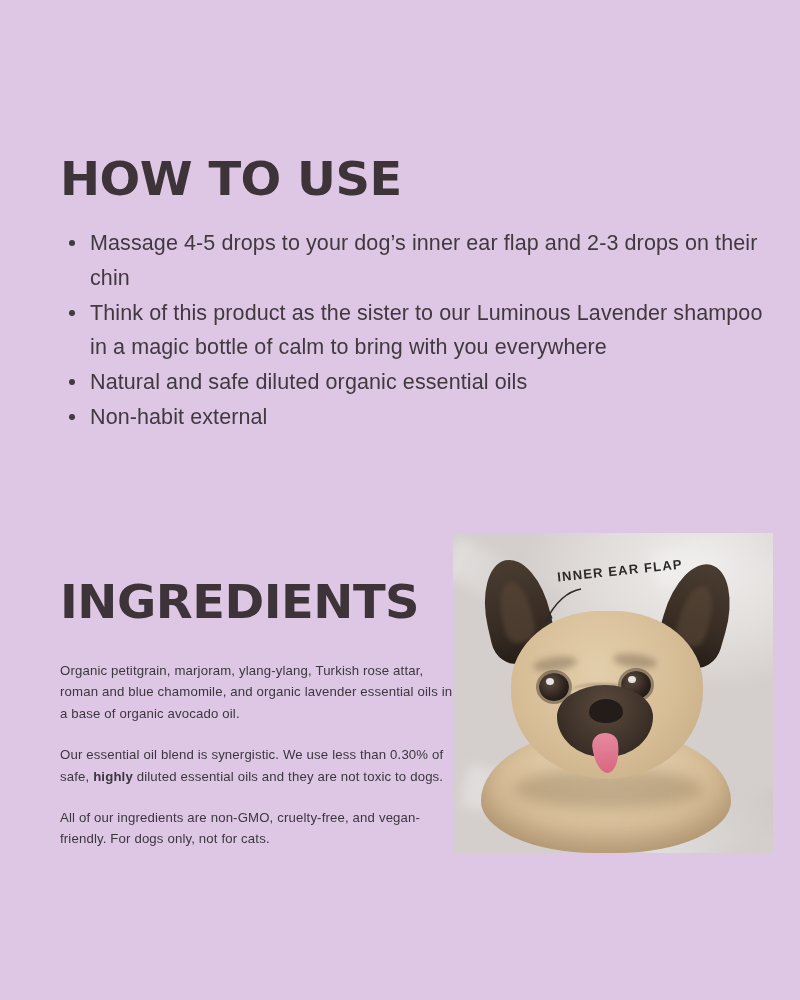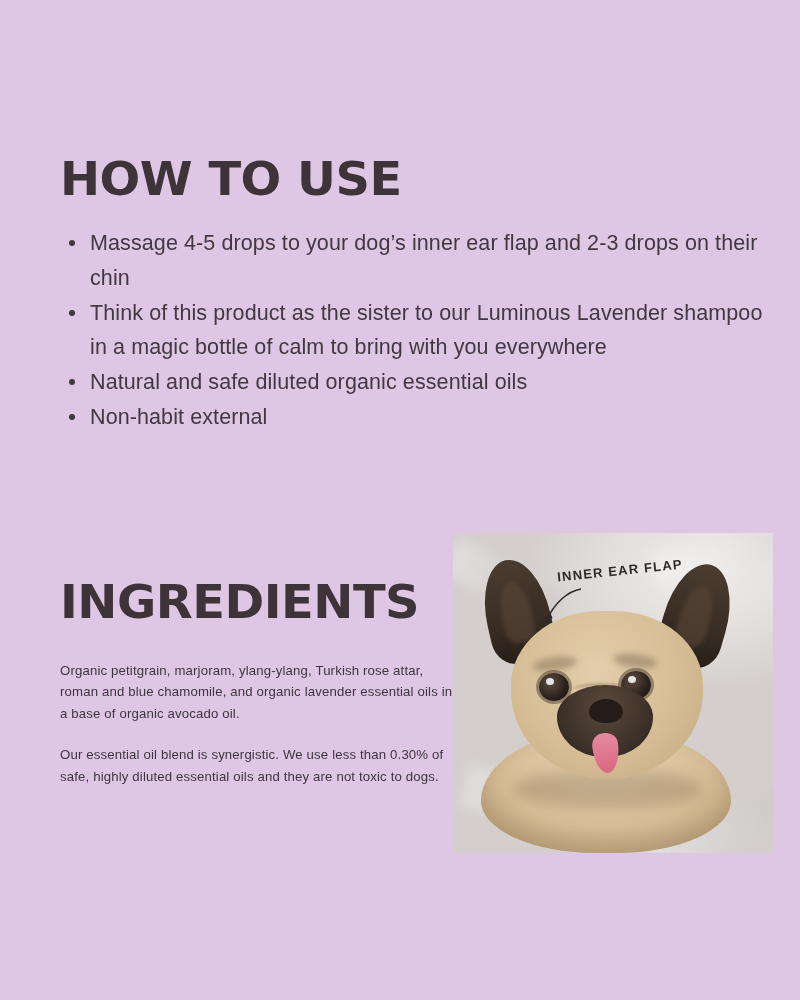--- a/index.html
+++ b/index.html
@@ -82,21 +82,21 @@
     margin-top: 12px;
   }
   .ingredients-body p {
     margin: 0 0 20px 0;
     font-size: 13.2px;
     line-height: 1.62;
     color: #3d3640;
     letter-spacing: 0.15px;
   }
   .ingredients-body p b {
-    font-weight: normal;
+    font-weight: bold;
   }
 
   
   .photo {
     position: absolute;
     left: 453px;
     top: 533px;
     width: 320px;
     height: 320px;
     overflow: hidden;
@@ -256,20 +256,21 @@
     <li>Think of this product as the sister to our Luminous Lavender shampoo in a magic bottle of calm to bring with you everywhere</li>
     <li>Natural and safe diluted organic essential oils</li>
     <li>Non-habit external</li>
   </ul>
 
   <h1 class="section-title" id="ingredients-title">INGREDIENTS</h1>
 
   <div class="ingredients-body">
     <p>Organic petitgrain, marjoram, ylang-ylang, Turkish rose attar, roman and blue chamomile, and organic lavender essential oils in a base of organic avocado oil.</p>
     <p><span>Our essential oil blend is synergistic. We use less than 0.30% of safe, </span><b>highly</b><span> diluted essential oils and they are not toxic to dogs.</span></p>
+    <p>All of our ingredients are non-GMO, cruelty-free, and vegan-friendly. For dogs only, not for cats.</p>
   </div>
 
   <div class="photo">
     <div class="photo-inner"></div>
     <div class="fold f1"></div>
     <div class="fold f2"></div>
     <div class="fold f3"></div>
     <div class="fold f4"></div>
 
     <div class="dog">

